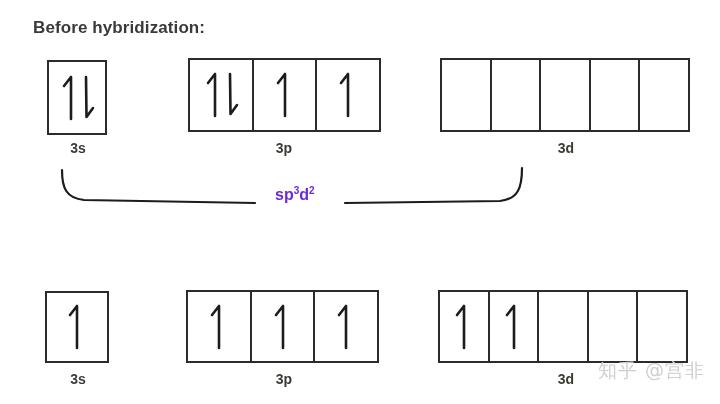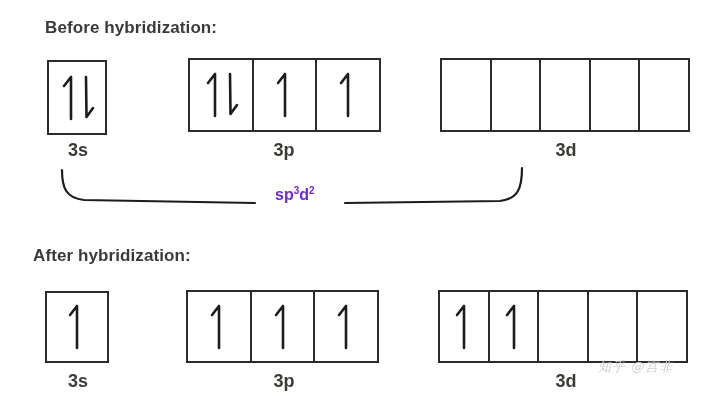--- a/index.html
+++ b/index.html
@@ -20,40 +20,40 @@
     width: 720px; height: 404px;
   }
   .section-title {
     position: absolute;
     font-size: 17px;
     font-weight: 600;
     color: #3a3a3a;
     letter-spacing: 0.1px;
     white-space: nowrap;
   }
-  #title-before { left: 33px; top: 18px; margin-left: 12px; }
+  #title-before { left: 33px; top: 18px; }
   #title-after  { left: 33px; top: 246px; }
 
   .orbital-group {
     position: absolute;
     display: flex;
     flex-direction: row;
   }
   .orbital-cell {
     box-sizing: border-box;
     border: 2.5px solid #2b2b2b;
     background: #ffffff;
     position: relative;
     margin-left: -2.5px;
   }
   .orbital-cell:first-child { margin-left: 0; }
 
   .sublevel-label {
     position: absolute;
-    font-size: 18px;
+    font-size: 14px;
     font-weight: 700;
     color: #3b3b35;
     white-space: nowrap;
     transform: translateX(-50%);
   }
 
   .electron-arrows {
     position: absolute;
     left: 0; top: 0;
     width: 100%; height: 100%;
@@ -82,26 +82,25 @@
   #hybrid-label sup {
     font-size: 10px;
     vertical-align: super;
     line-height: 0;
   }
 
   #watermark {
     position: absolute;
     left: 598px;
     top: 358px;
-    font-size: 13px;
+    font-size: 19px;
     color: #cfcfcf;
     white-space: nowrap;
     font-family: "DejaVu Sans", sans-serif;
     letter-spacing: 1px;
-    font-style: italic;
   }
 </style>
 </head>
 <body>
 
 <div id="diagram">
 
   <div class="section-title" id="title-before">Before hybridization:</div>
 
   <div class="orbital-group" id="before-3s" style="left:47px; top:60px;">
@@ -152,21 +151,20 @@
   <div class="sublevel-label" style="left:566px; top:140px;">3d</div>
 
   <svg id="hybrid-brace" viewBox="0 0 500 55">
     <path d="M12 10 C12 28 16 38 34 40 L205 43" stroke="#1c1c1c" stroke-width="2.2" fill="none" stroke-linecap="round"></path>
     <path d="M295 43 L450 41 C468 39 472 28 472 8" stroke="#1c1c1c" stroke-width="2.2" fill="none" stroke-linecap="round"></path>
   </svg>
   <div id="hybrid-label">
     <span>sp</span><sup>3</sup><span>d</span><sup>2</sup>
   </div>
 
-  <div class="section-title" id="title-after">After hybridization:</div>
 
   <div class="orbital-group" id="after-3s" style="left:45px; top:291px;">
     <div class="orbital-cell" style="width:64px; height:72px;">
       <span class="electron-arrows">
         <svg width="24" height="50" viewBox="0 0 24 50">
           <path d="M5 13 L12 4 L12 46" stroke="#1c1c1c" stroke-width="2.6" fill="none" stroke-linecap="round" stroke-linejoin="round"></path>
         </svg>
       </span>
     </div>
   </div>

